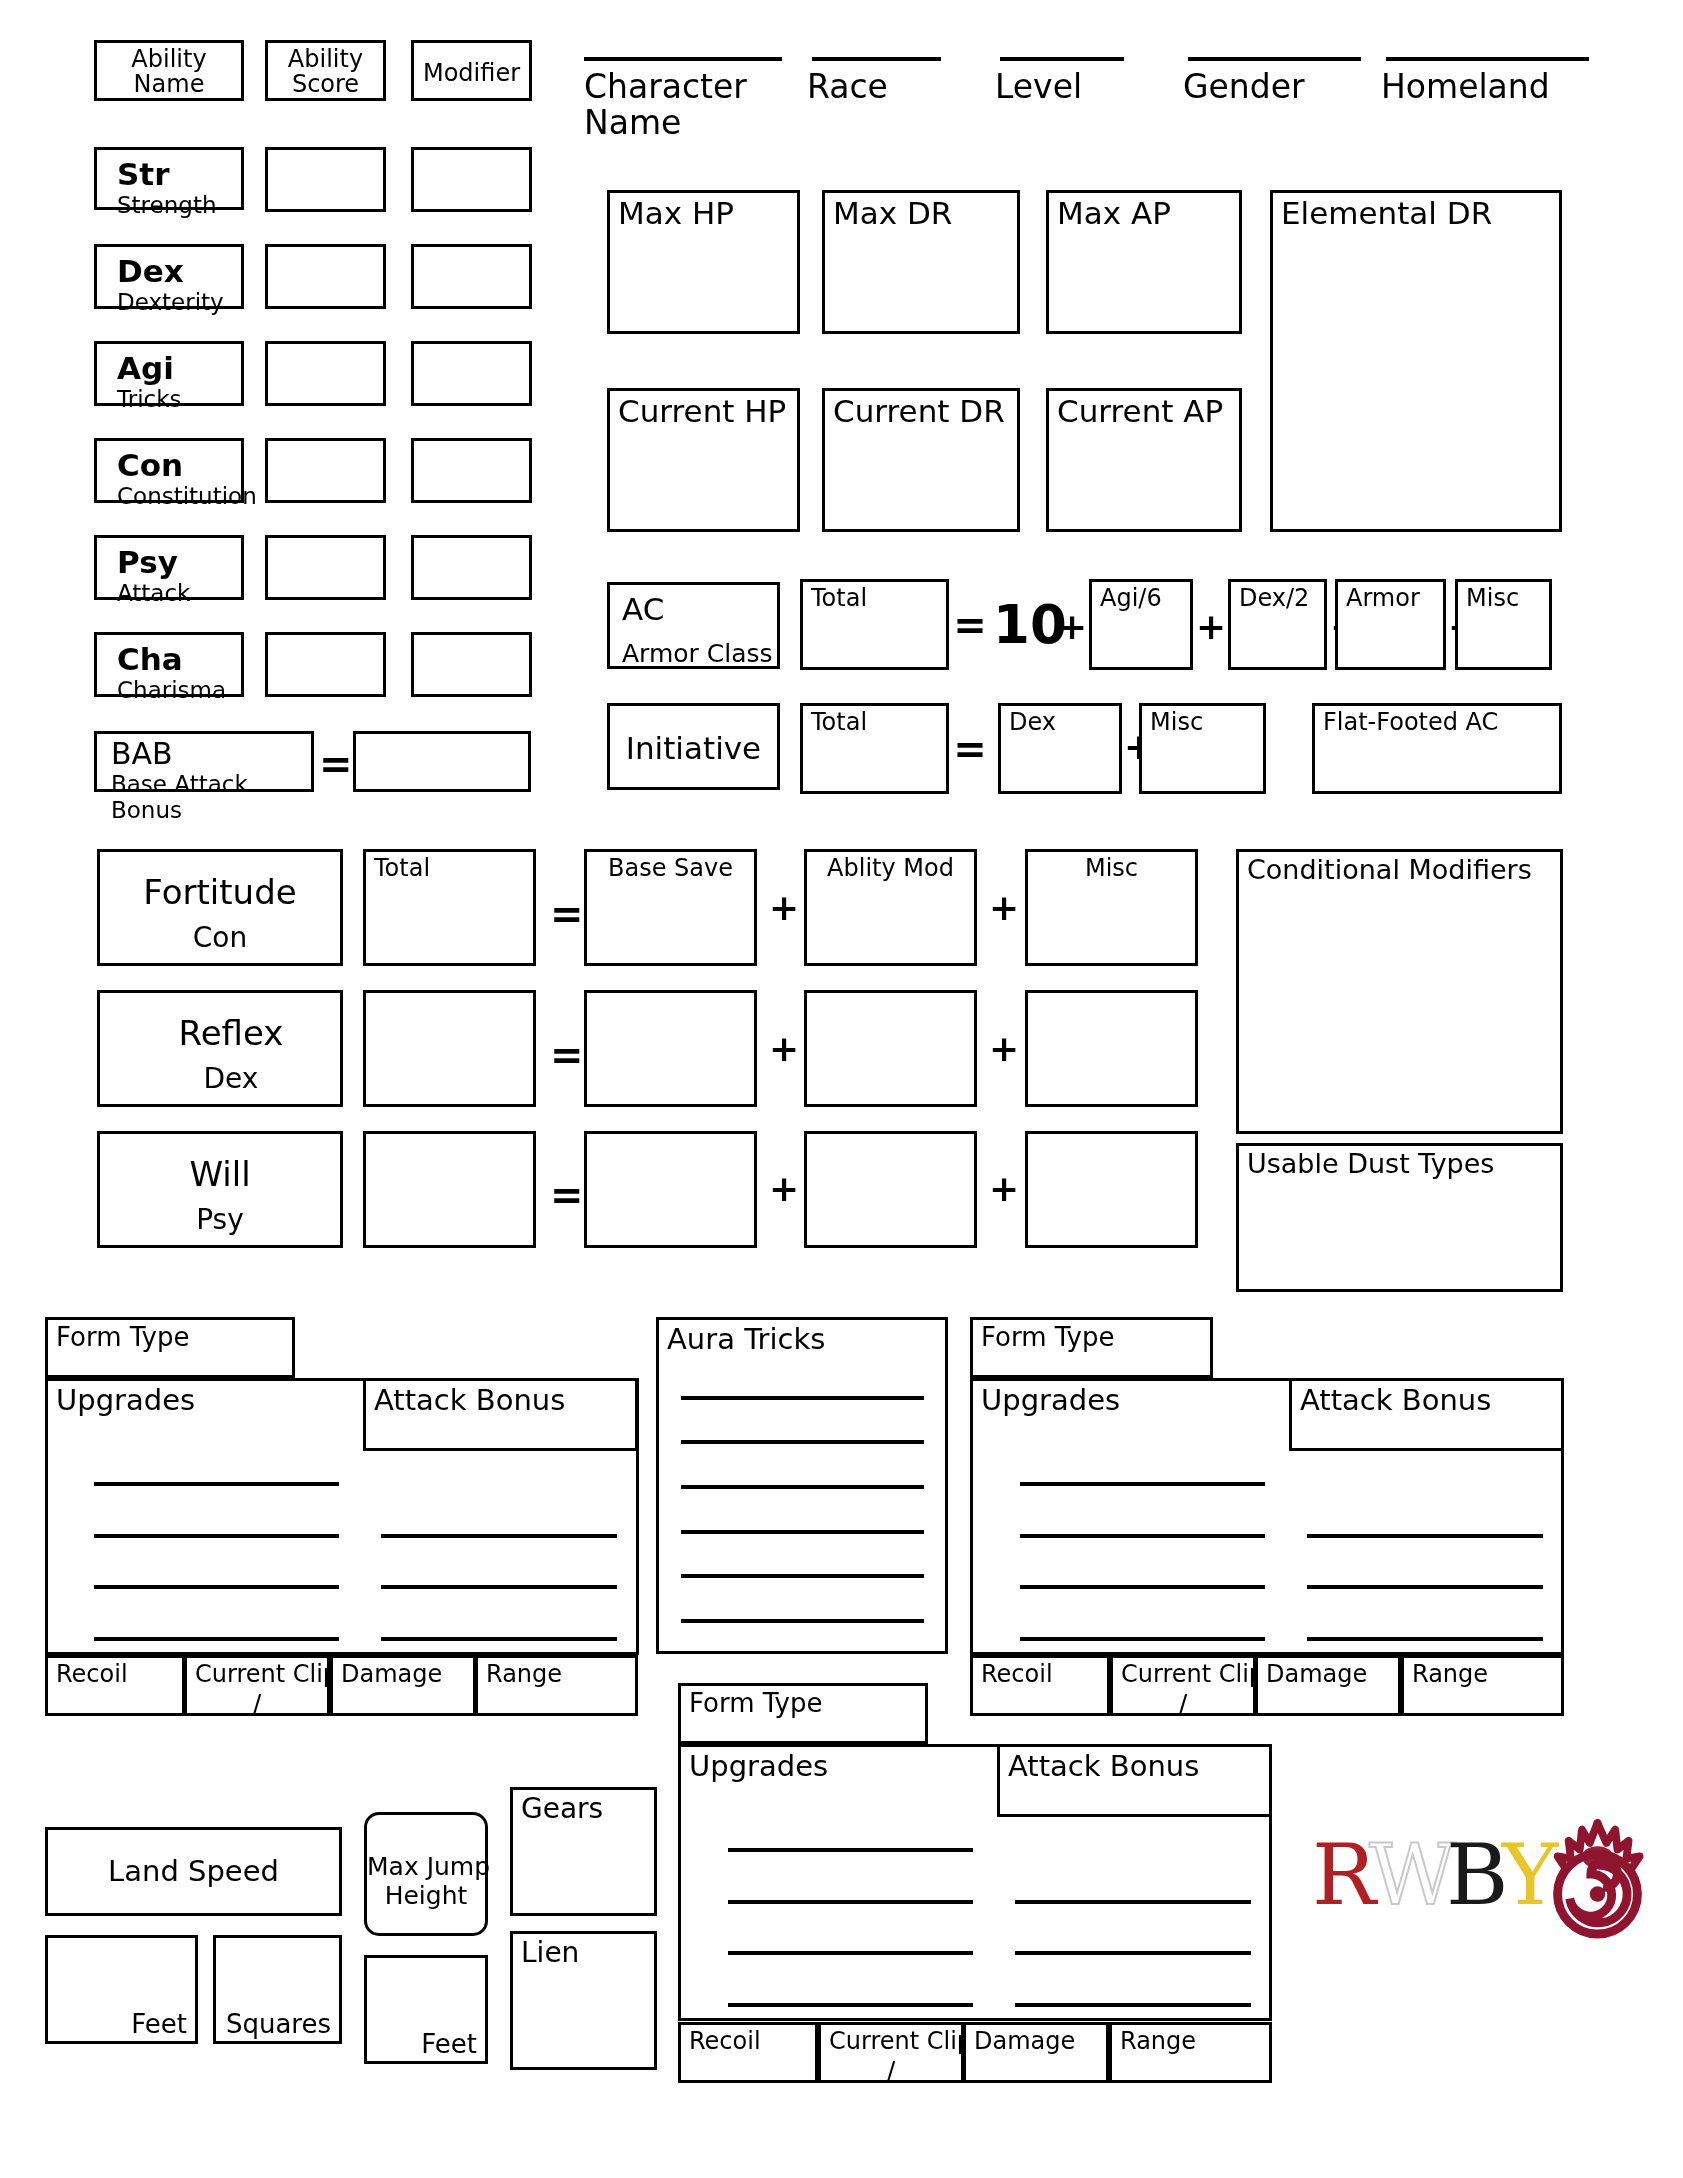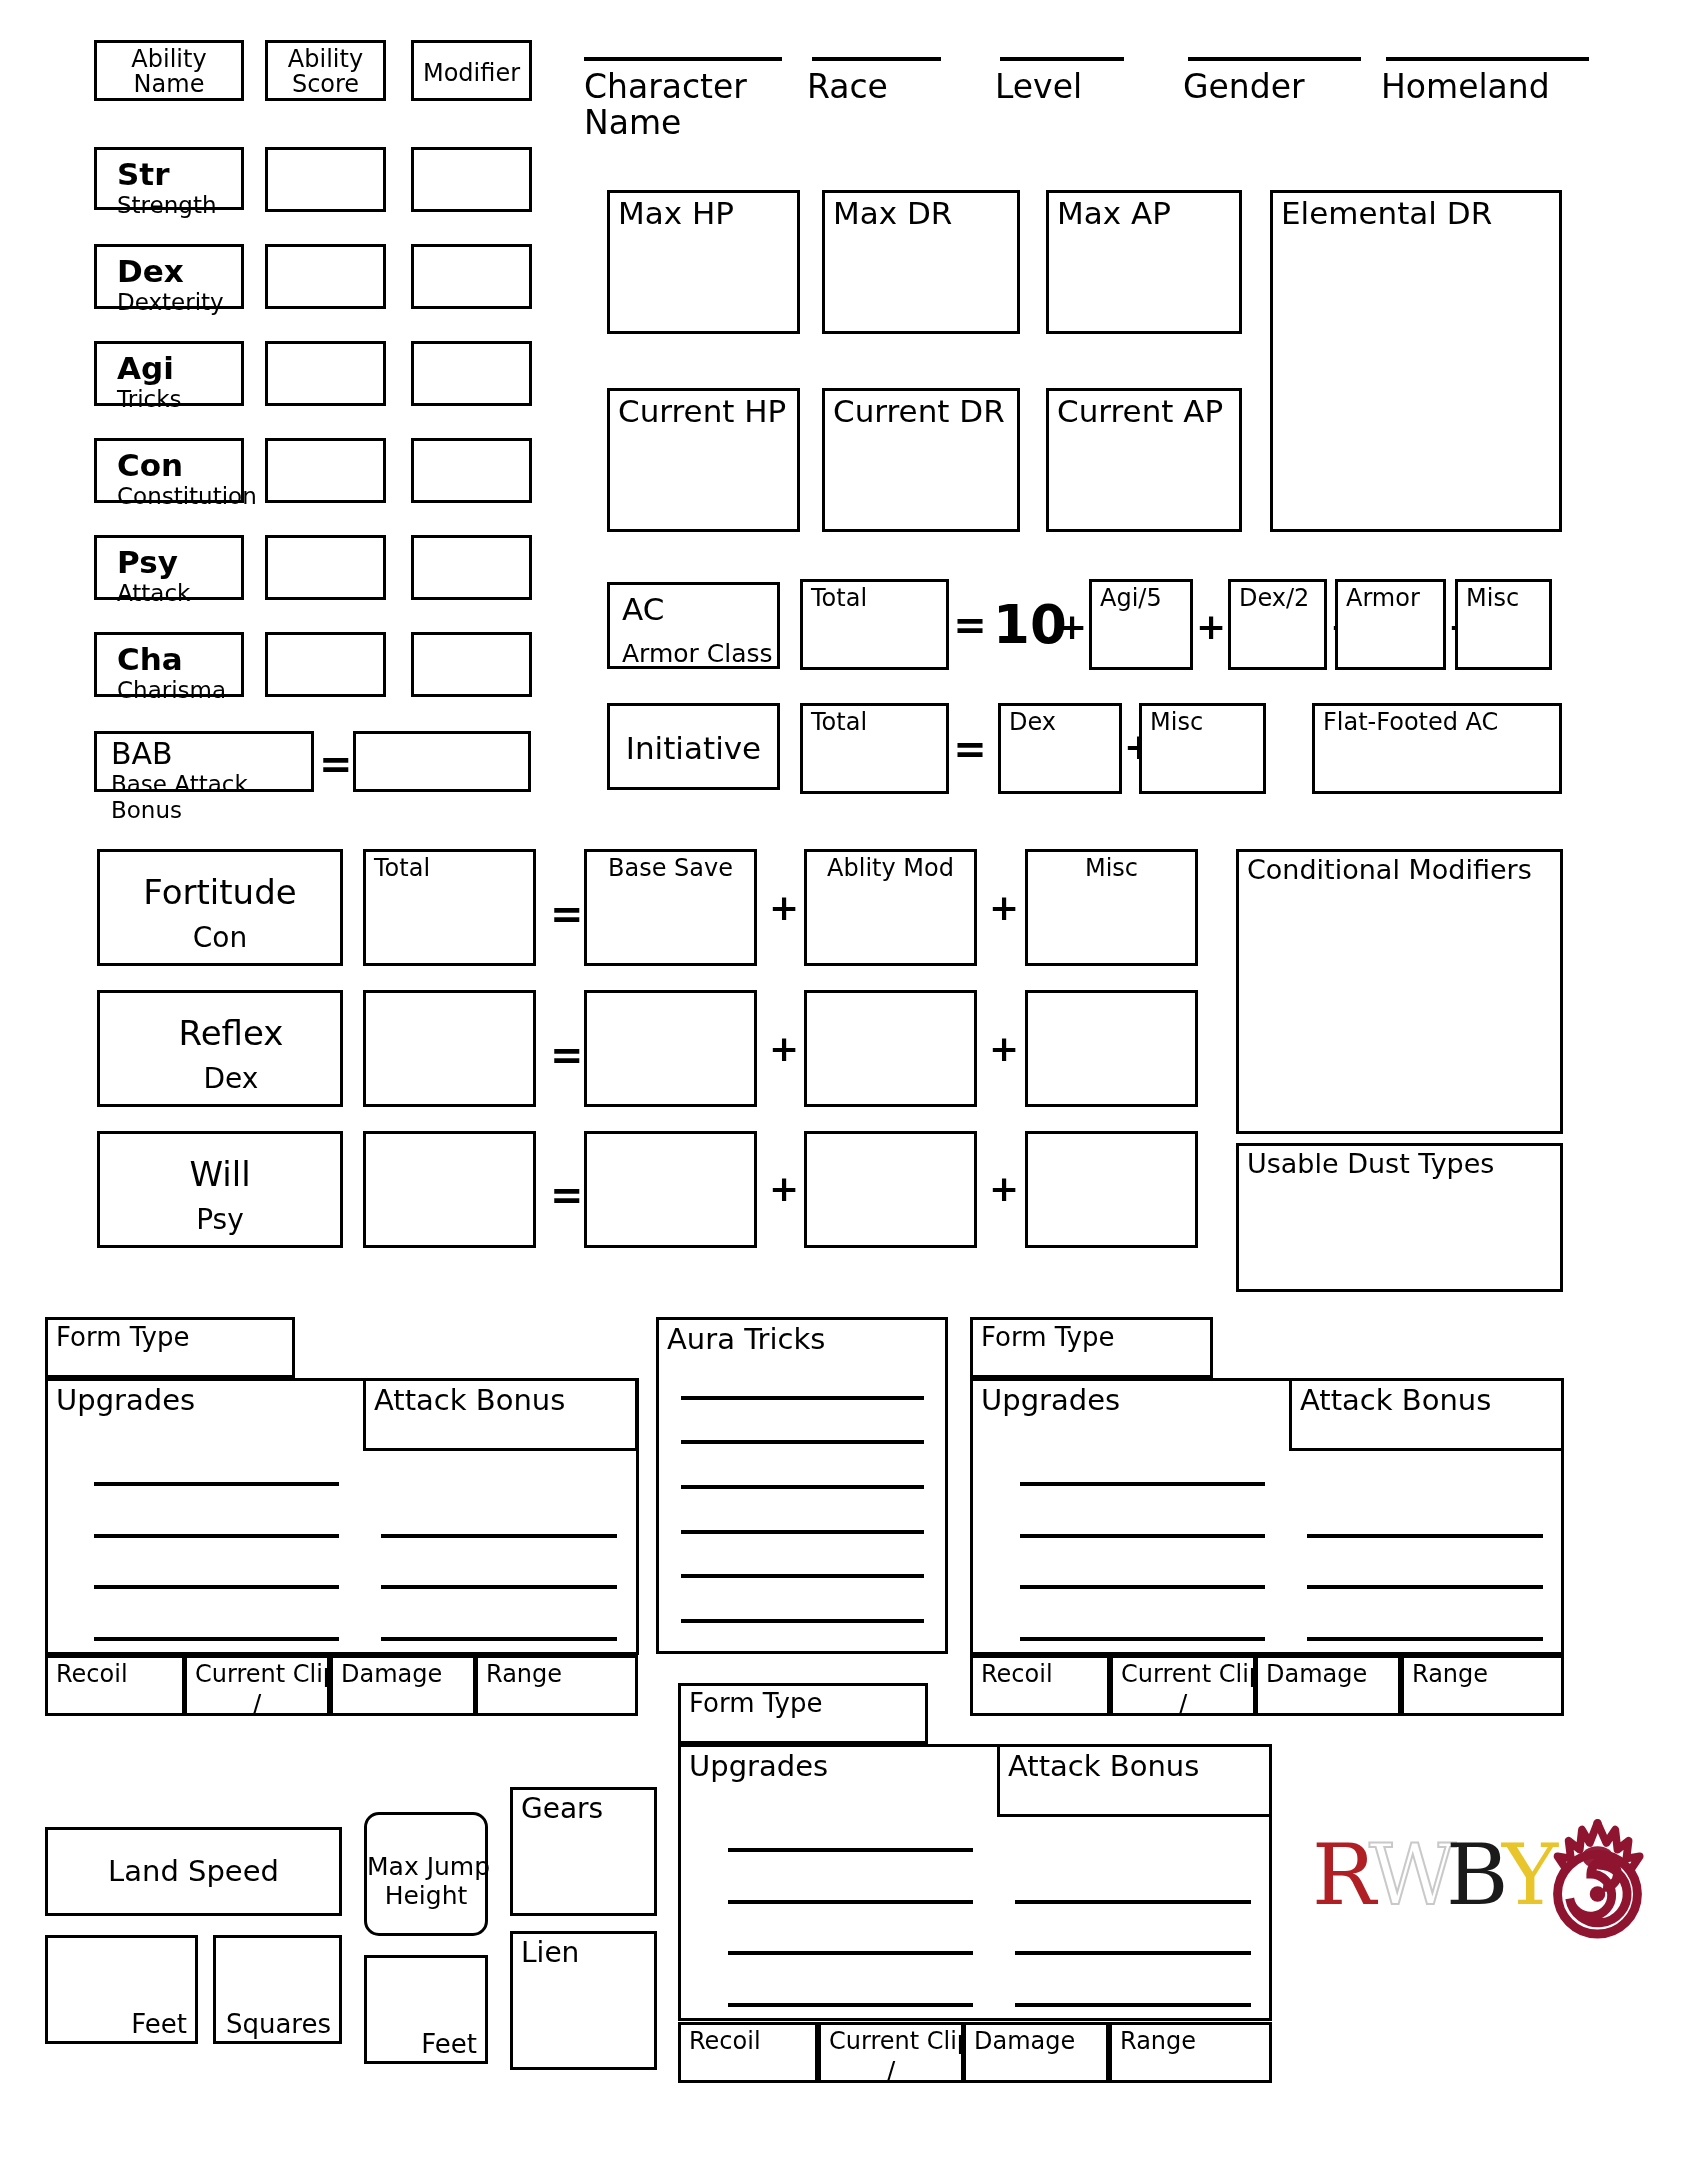--- a/index.html
+++ b/index.html
@@ -165,21 +165,21 @@
         <span style="font-size: 25px; display: block; margin-top: 12px;">Armor Class</span>
       </div>
     </div>
     <div class="bx" style="left: 800px; top: 579px; width: 149px; height: 91px;">
       <div class="lbl tl sm-lbl">Total</div>
     </div>
     <div class="op op-eq" style="left: 953px; top: 602px; width: 34px;">=</div>
     <div class="ten" style="left: 993px; top: 594px;">10</div>
     <div class="op op-plus" style="left: 1057px; top: 606px; width: 26px;">+</div>
     <div class="bx" style="left: 1089px; top: 579px; width: 104px; height: 91px;">
-      <div class="lbl tl sm-lbl">Agi/5</div>
+      <div class="lbl tl sm-lbl">Agi/6</div>
     </div>
     <div class="op op-plus" style="left: 1196px; top: 606px; width: 26px;">+</div>
     <div class="bx" style="left: 1228px; top: 579px; width: 99px; height: 91px;">
       <div class="lbl tl sm-lbl">Dex/2</div>
     </div>
     <div class="op op-plus" style="left: 1330px; top: 606px; width: 26px;">+</div>
     <div class="bx" style="left: 1335px; top: 579px; width: 111px; height: 91px;">
       <div class="lbl tl sm-lbl">Armor</div>
     </div>
     <div class="op op-plus" style="left: 1448px; top: 606px; width: 26px;">+</div>

